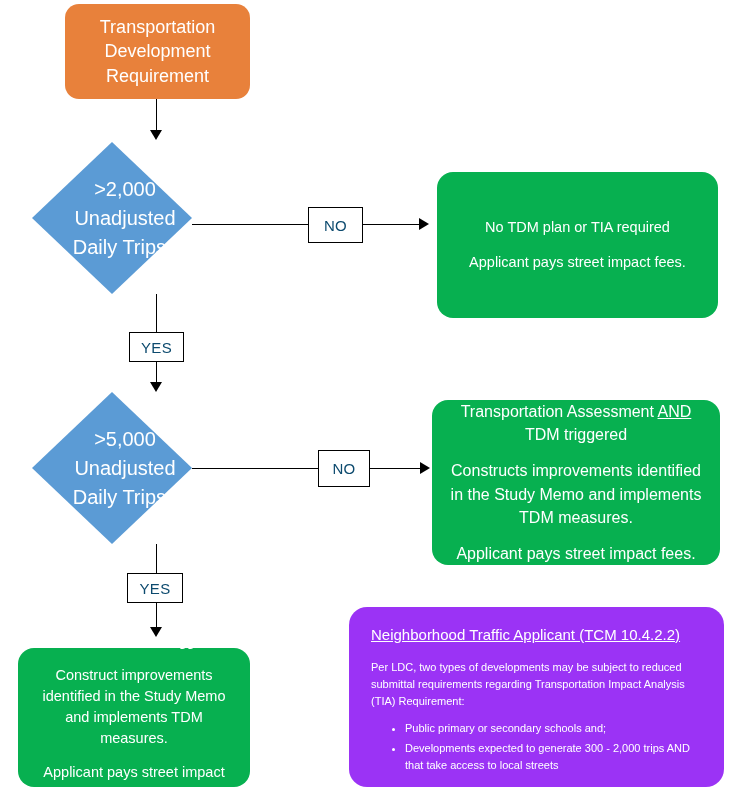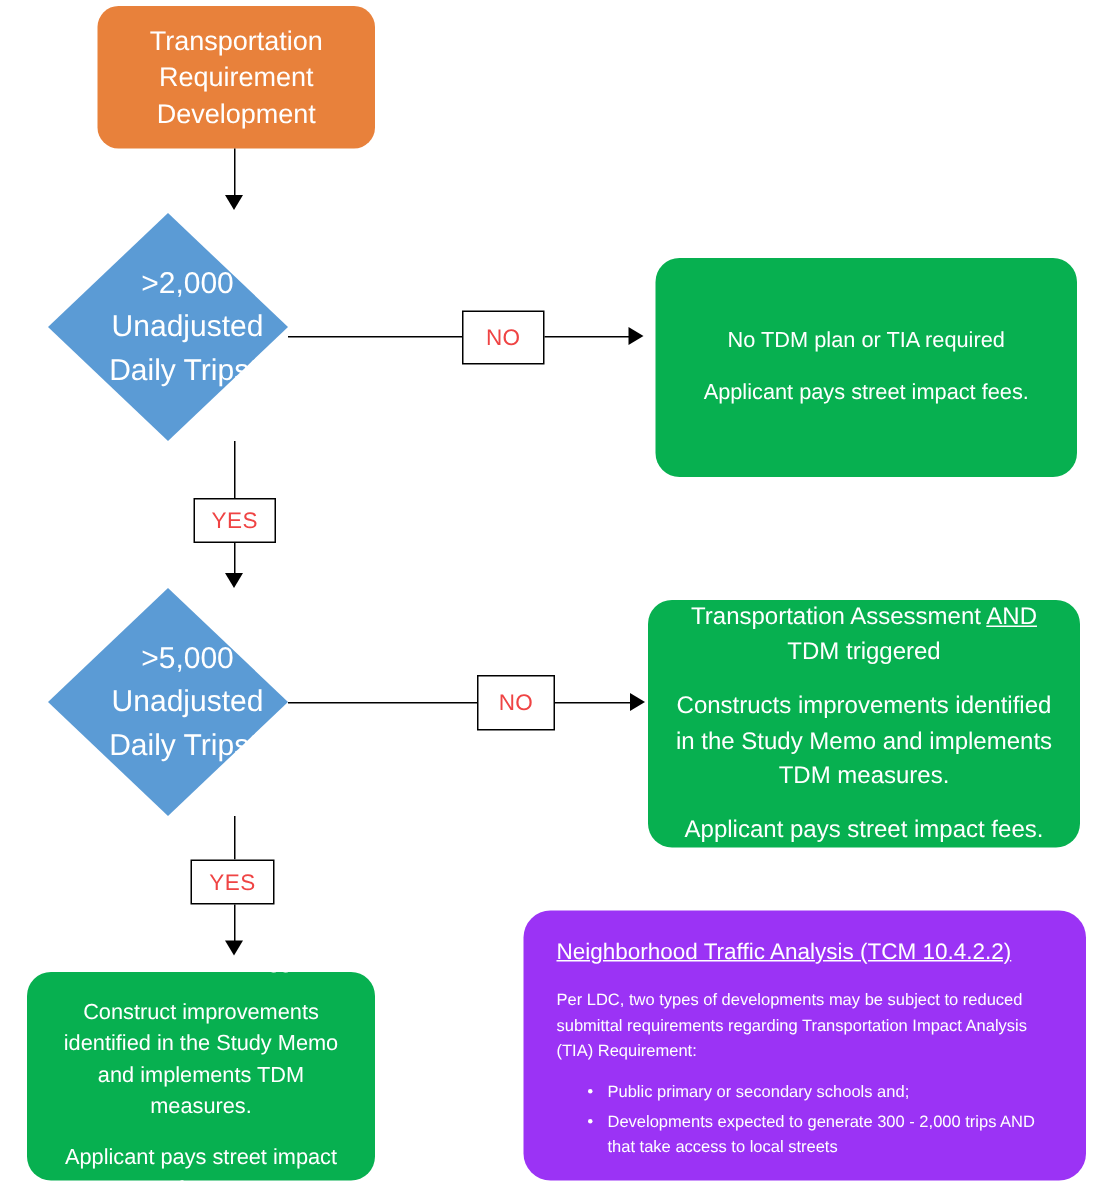--- a/index.html
+++ b/index.html
@@ -88,21 +88,21 @@
     padding-left: 26px;
     box-sizing: border-box;
   }
 
   
   .label-box {
     position: absolute;
     box-sizing: border-box;
     border: 1.3px solid #000000;
     background: #ffffff;
-    color: #ef4444;
+    color: #0c4a6e;
     font-size: 15px;
     display: flex;
     justify-content: center;
     align-items: center;
     letter-spacing: 0.3px;
   }
 
   
   .line-h {
     position: absolute;
@@ -155,22 +155,22 @@
 
   .u { text-decoration: underline; }
 </style>
 </head>
 <body>
 
 <div id="canvas">
 
   <div class="node orange-box rounded-box" style="left:65px; top:4px; width:185px; height:95px;">
     <div>Transportation</div>
+    <div>Development</div>
     <div>Requirement</div>
-    <div>Development</div>
   </div>
 
   <div class="line-v" style="left:156px; top:99px; height:33px;"></div>
   <div class="arrow-down" style="left:150px; top:130px;"></div>
 
   <div class="diamond-wrap" style="left:32px; top:142px; width:160px; height:152px;">
     <div class="diamond-shape"></div>
     <div class="diamond-label">
       <div>&gt;2,000</div>
       <div>Unadjusted</div>
@@ -218,21 +218,21 @@
   <div class="line-v" style="left:156px; top:603px; height:28px;"></div>
   <div class="arrow-down" style="left:150px; top:627px;"></div>
 
   <div class="node green-box rounded-box" style="left:18px; top:648px; width:232px; height:139px; padding:8px 14px; font-size:14.5px; line-height:1.45;">
     <p class="para"><span>Full TIA </span><span class="u">AND</span><span> TDM triggered</span></p>
     <p class="para">Construct improvements identified in the Study Memo and implements TDM measures.</p>
     <p class="para">Applicant pays street impact fees.</p>
   </div>
 
   <div class="node purple-box" style="left:349px; top:607px; width:375px; height:180px; padding:18px 22px 14px 22px;">
-    <p class="purple-title">Neighborhood Traffic Analysis (TCM 10.4.2.2)</p>
+    <p class="purple-title">Neighborhood Traffic Applicant (TCM 10.4.2.2)</p>
     <p class="purple-body">Per LDC, two types of developments may be subject to reduced submittal requirements regarding Transportation Impact Analysis (TIA) Requirement:</p>
     <ul class="purple-list">
       <li>Public primary or secondary schools and;</li>
       <li>Developments expected to generate 300 - 2,000 trips AND that take access to local streets</li>
     </ul>
   </div>
 
 </div>
 
 </body></html>

